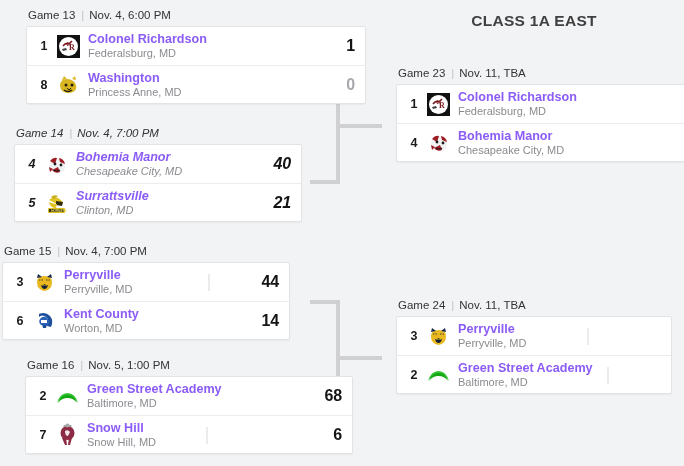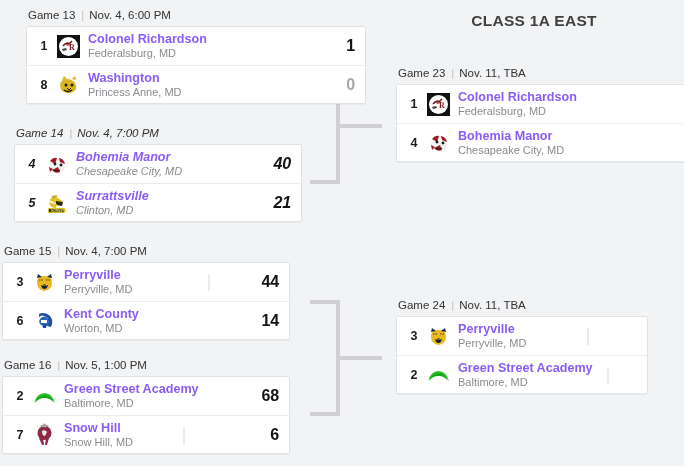--- a/index.html
+++ b/index.html
@@ -285,21 +285,21 @@
         </div>
         <div class="team">
           <div class="team-name">Kent County</div>
           <div class="team-city">Worton, MD</div>
         </div>
         <div class="score">14</div>
       </div>
     </div>
   </div>
 
-  <div class="game" style="left:2px; top:358px; width:288px;">
+  <div class="game" style="left:25px; top:358px; width:328px;">
     <div class="game-header">
       <span class="g-label">Game 16</span><span class="g-sep">|</span><span class="g-date">Nov. 5, 1:00 PM</span>
     </div>
     <div class="card">
       <div class="row">
         <div class="seed">2</div>
         <div class="logo">
           <svg viewBox="0 0 27 27">
               <path d="M3 20 q3-10 10.5-10 q7.5 0 10.5 10 q-3-6 -10.5-6 q-7.5 0 -10.5 6z" fill="#2fc12f"></path>
               <path d="M4 20 q3-8 9.5-8 q6.5 0 9.5 8 q-3.5-5 -9.5-5 q-6 0 -9.5 5z" fill="#14a814"></path>
@@ -373,21 +373,21 @@
         </div>
         <div class="team">
           <div class="team-name">Bohemia Manor</div>
           <div class="team-city">Chesapeake City, MD</div>
         </div>
         <div class="score empty"></div>
       </div>
     </div>
   </div>
 
-  <div class="game" style="left:396px; top:298px; width:252px;">
+  <div class="game" style="left:396px; top:298px; width:276px;">
     <div class="game-header">
       <span class="g-label">Game 24</span><span class="g-sep">|</span><span class="g-date">Nov. 11,  TBA</span>
     </div>
     <div class="card">
       <div class="row">
         <div class="seed">3</div>
         <div class="logo">
           <svg viewBox="0 0 27 27">
               <path d="M6 13 q0-6 7.5-6 q7.5 0 7.5 6 q0 8 -7.5 9 q-7.5-1 -7.5-9z" fill="#e8b81e"></path>
               <path d="M6 9 l1-4 4 3z" fill="#1b2a4a"></path>

